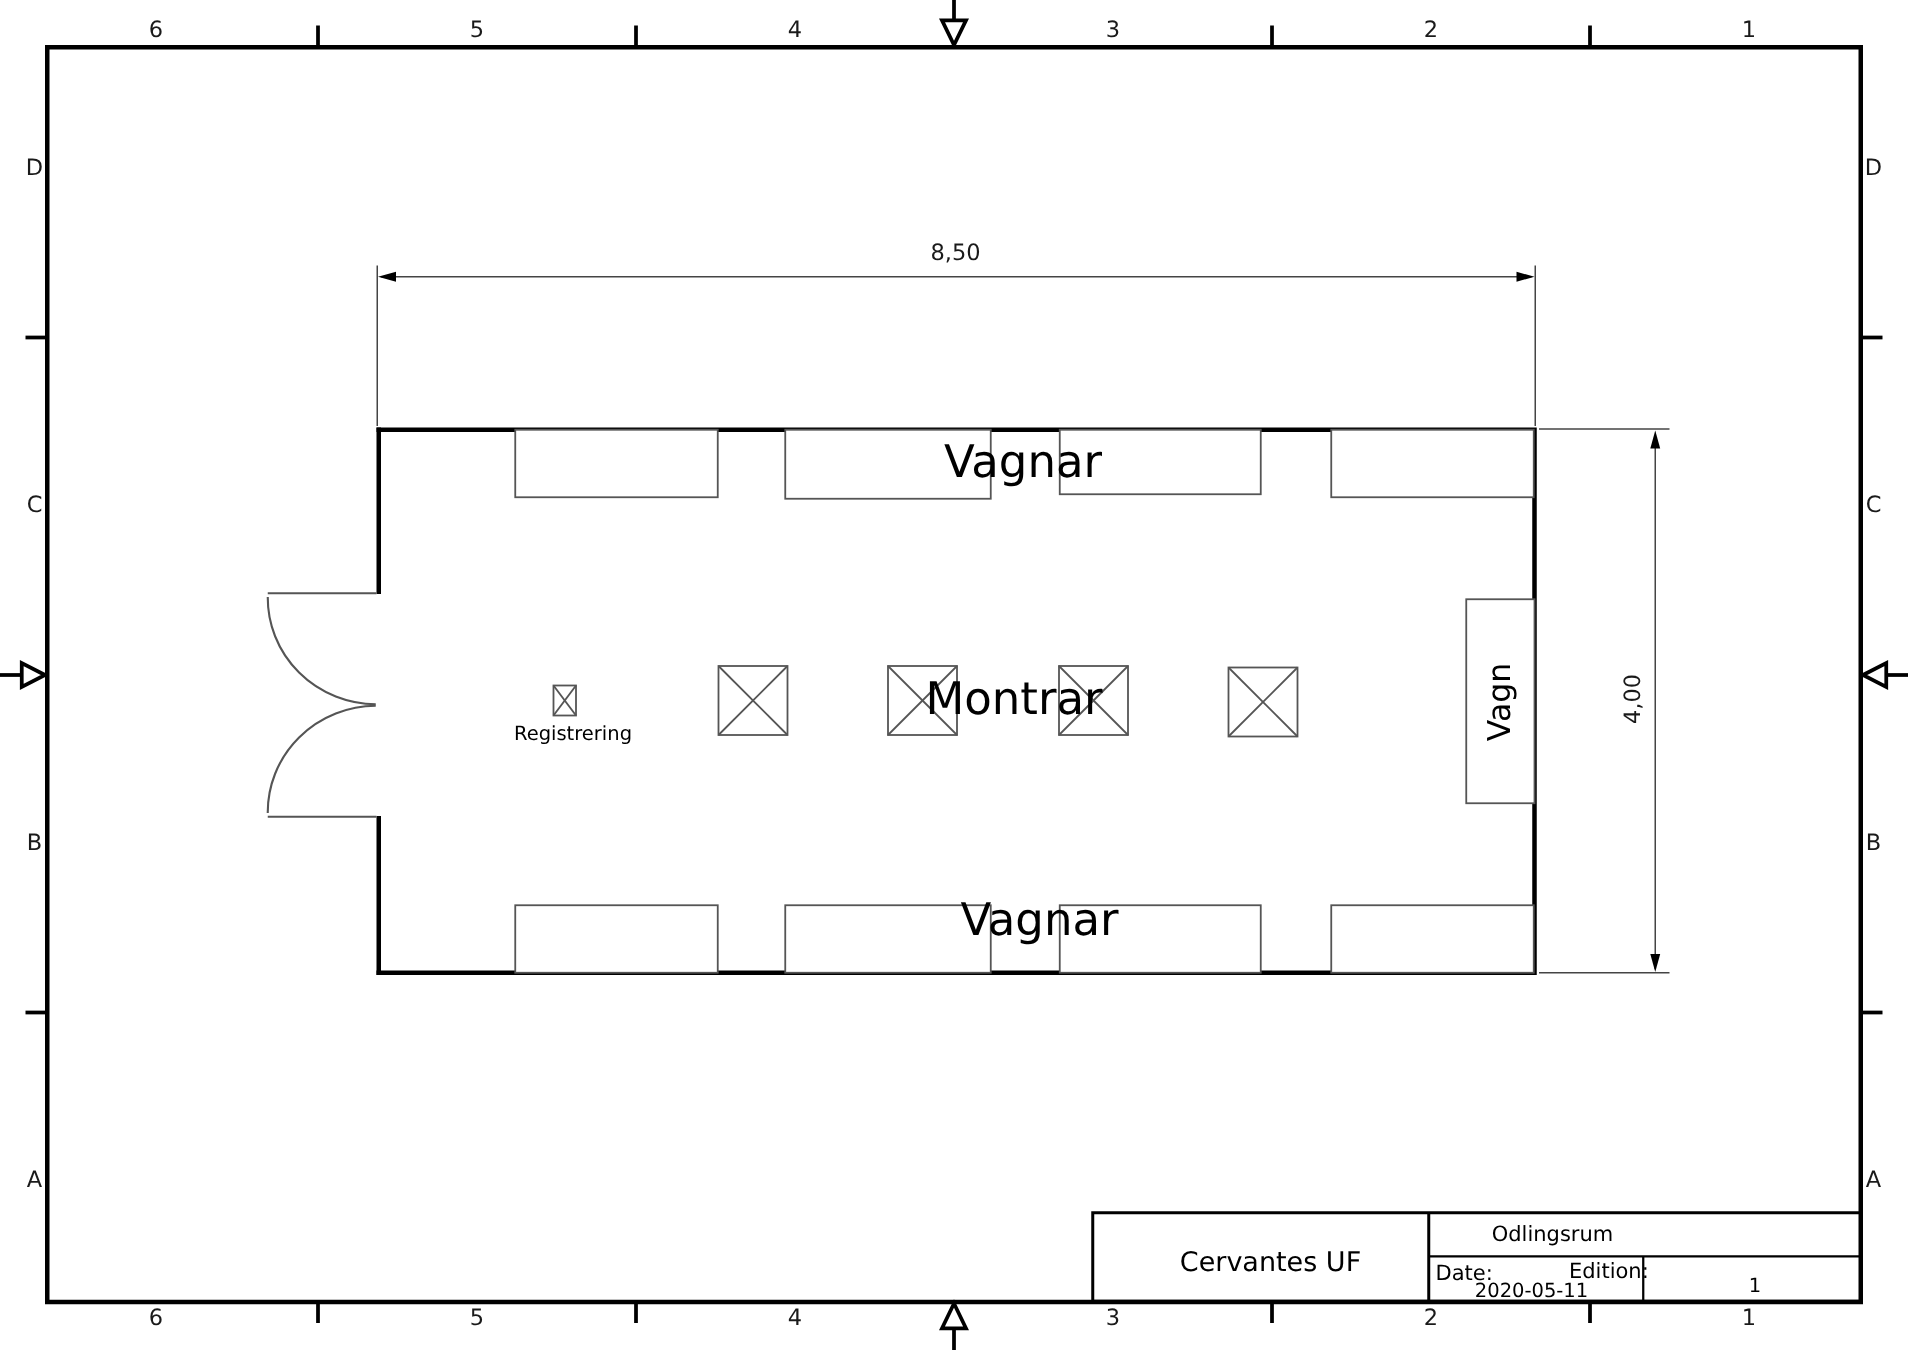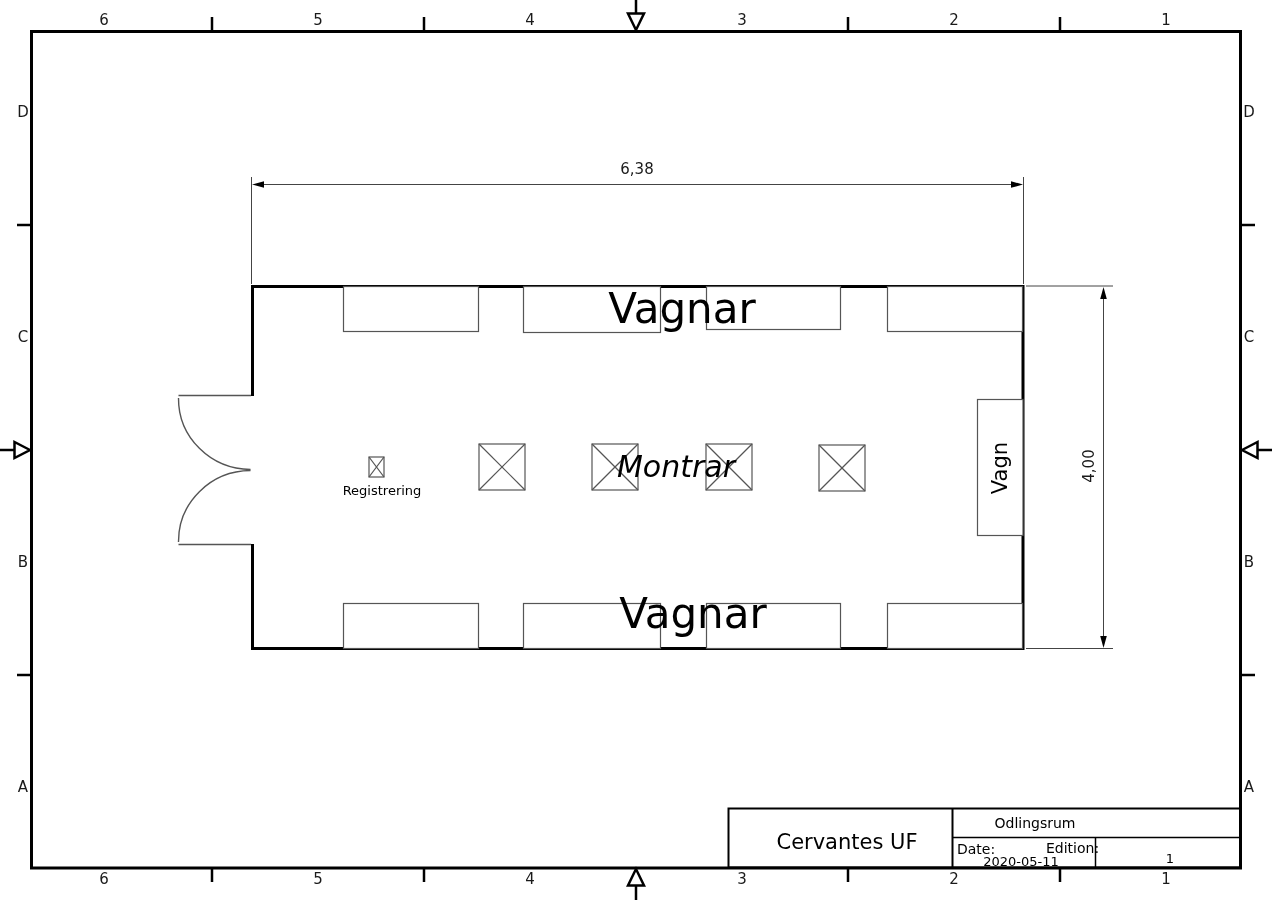--- a/index.html
+++ b/index.html
@@ -7,27 +7,27 @@
     position:relative;
     width:1272px;height:900px;
     background:#ffffff;
     font-family:"DejaVu Sans", sans-serif;
     color:#000;
     overflow:hidden;
   }
   #drawing-svg{position:absolute;left:0;top:0;}
   .lbl{position:absolute;white-space:nowrap;transform:translate(-50%,-50%);line-height:1;}
   .grid-label{font-size:15px;color:#1a1a1a;}
-  .vagnar-label{font-size:42px;color:#000;}
-  .montrar-label{font-size:30px;color:#000;font-style:italic;}
+  .vagnar-label{font-size:30px;color:#000;}
+  .montrar-label{font-size:30px;color:#000;}
   .registrering-label{font-size:13px;color:#000;}
   .vagn-label{font-size:21px;transform:translate(-50%,-50%) rotate(-90deg);}
   .dim-label{font-size:15px;color:#1a1a1a;}
   .dim-label-v{transform:translate(-50%,-50%) rotate(-90deg);}
-  .tb-company{font-size:21px;}
+  .tb-company{font-size:18px;}
   .tb-title{font-size:14px;text-align:right;}
   .tb-field{font-size:14px;transform:translate(0,-50%);}
   .tb-datevalue{font-size:13px;}
   .tb-edvalue{font-size:13px;}
 </style>
 </head>
 <body>
 
 <div id="sheet">
 
@@ -153,21 +153,21 @@
 
   <span class="lbl grid-label" style="left:23px;top:112px">D</span>
   <span class="lbl grid-label" style="left:23px;top:337px">C</span>
   <span class="lbl grid-label" style="left:23px;top:562px">B</span>
   <span class="lbl grid-label" style="left:23px;top:787px">A</span>
   <span class="lbl grid-label" style="left:1249px;top:112px">D</span>
   <span class="lbl grid-label" style="left:1249px;top:337px">C</span>
   <span class="lbl grid-label" style="left:1249px;top:562px">B</span>
   <span class="lbl grid-label" style="left:1249px;top:787px">A</span>
 
-  <span class="lbl dim-label" style="left:637px;top:169px">6,38</span>
+  <span class="lbl dim-label" style="left:637px;top:169px">8,50</span>
   <span class="lbl dim-label dim-label-v" style="left:1089px;top:466px">4,00</span>
 
   <span class="lbl vagnar-label" style="left:682px;top:309px">Vagnar</span>
   <span class="lbl vagnar-label" style="left:693px;top:614px">Vagnar</span>
   <span class="lbl montrar-label" style="left:676px;top:467px">Montrar</span>
   <span class="lbl registrering-label" style="left:382px;top:490px">Registrering</span>
   <span class="lbl vagn-label" style="left:1000px;top:468px">Vagn</span>
 
   <span class="lbl tb-company" style="left:847px;top:842px">Cervantes UF</span>
   <span class="lbl tb-title" style="left:1035px;top:823px">Odlingsrum</span>

